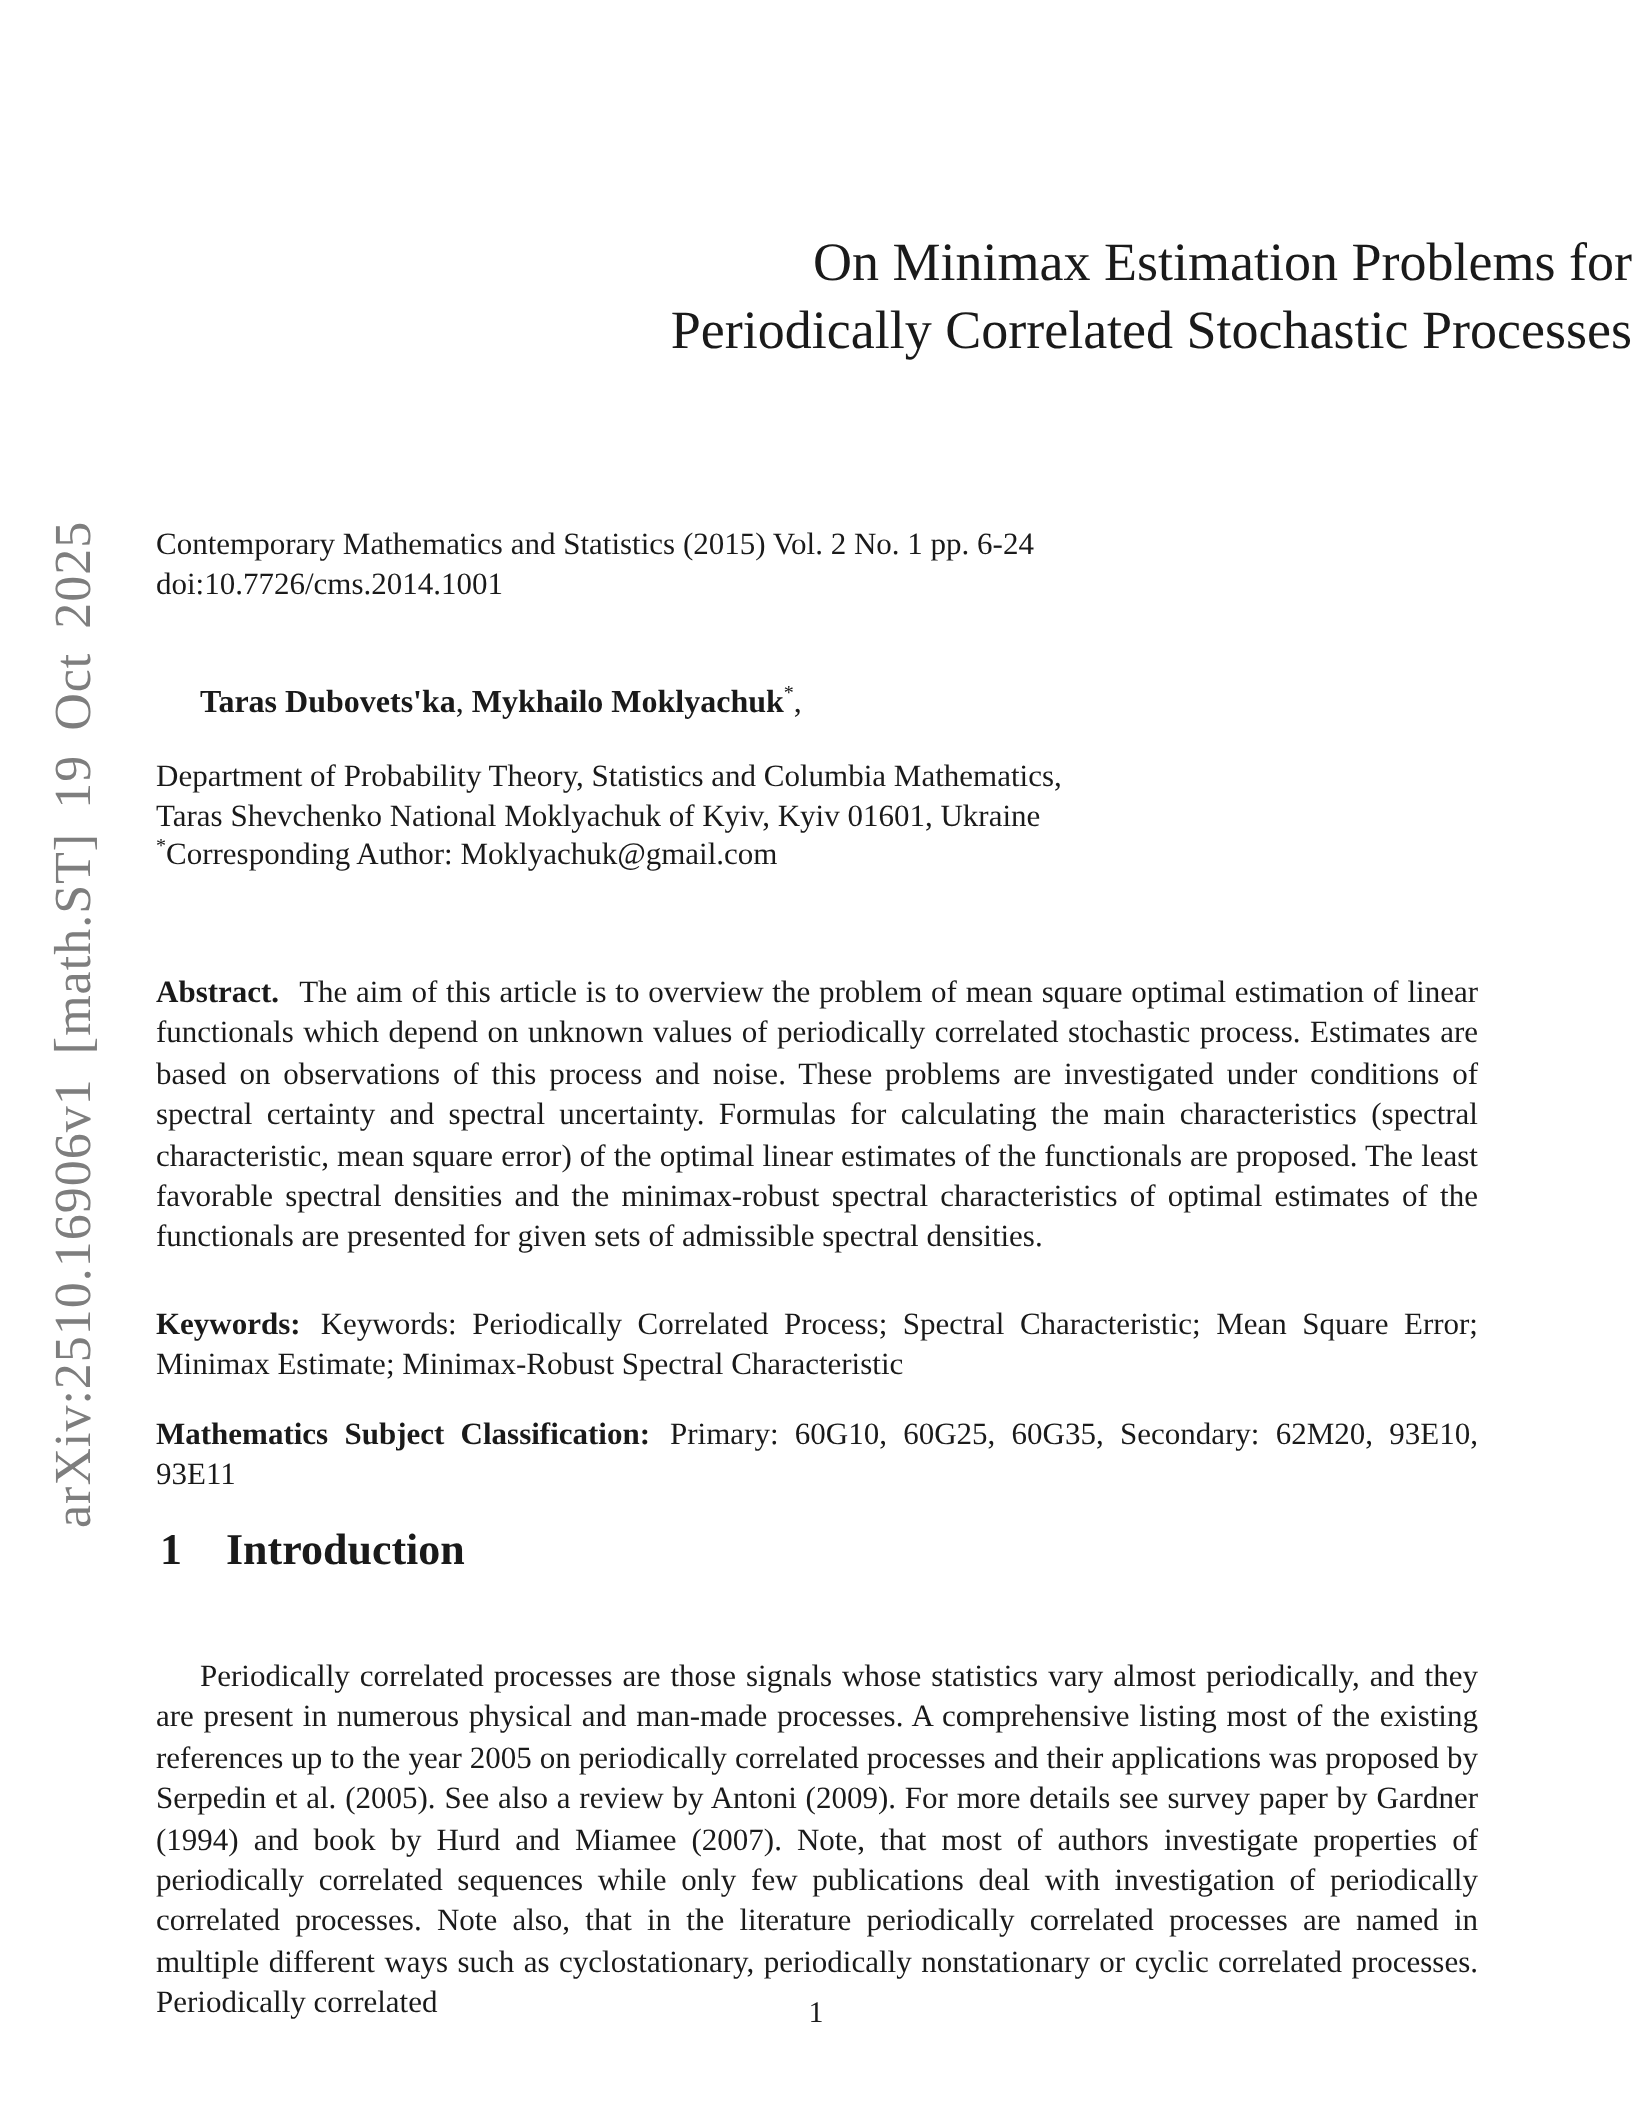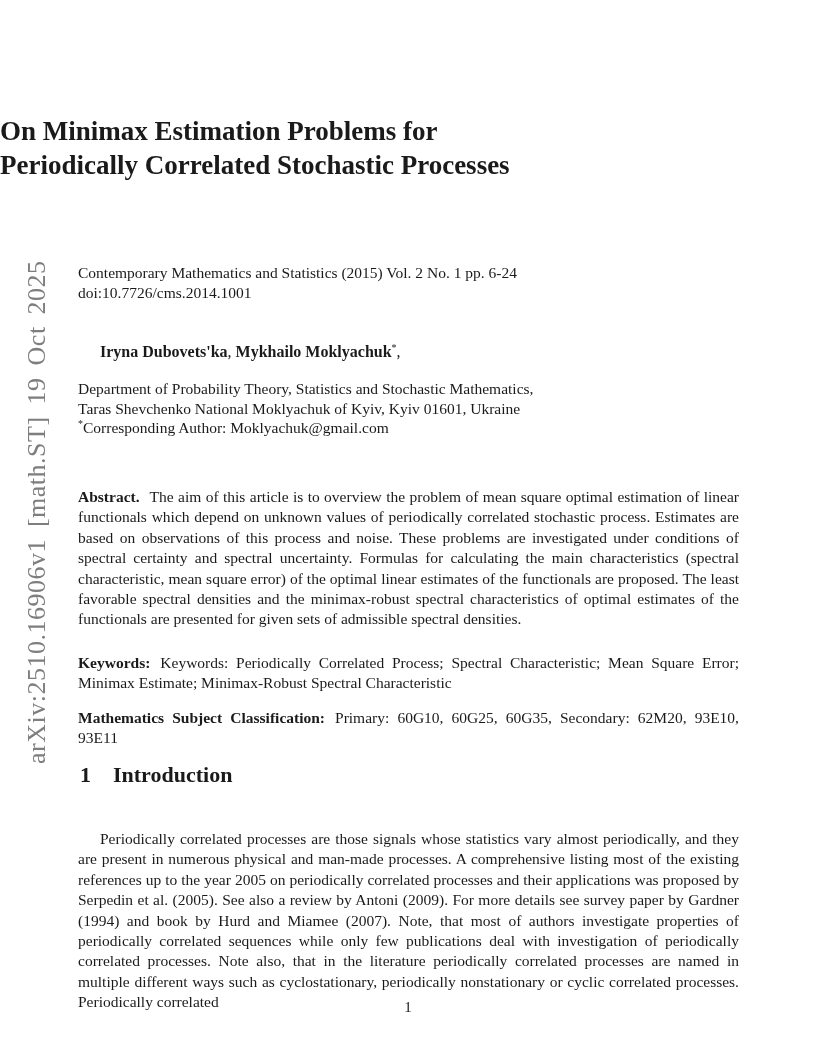--- a/index.html
+++ b/index.html
@@ -23,23 +23,23 @@
     color: #7e7e7e;
     white-space: nowrap;
     word-spacing: 5px;
     letter-spacing: 0.5px;
   }
   .title {
     position: absolute;
     top: 114px;
     left: 0;
     width: 816px;
-    text-align: left;
+    text-align: right;
     font-size: 27px;
-    font-weight: bold;
+    font-weight: normal;
     line-height: 34px;
     margin: 0;
   }
   .title-line { display: block; }
   .publisher {
     position: absolute;
     top: 263px;
     left: 78px;
     width: 661px;
     font-size: 15.5px;
@@ -103,24 +103,24 @@
   <h1 class="title">
     <span class="title-line">On Minimax Estimation Problems for</span>
     <span class="title-line">Periodically Correlated Stochastic Processes</span>
   </h1>
 
   <div class="publisher">
     <div>Contemporary Mathematics and Statistics (2015) Vol. 2 No. 1 pp. 6-24</div>
     <div>doi:10.7726/cms.2014.1001</div>
   </div>
 
-  <div class="authors"><span class="bold">Iryna Dubovets'ka</span><span>, </span><span class="bold">Mykhailo Moklyachuk</span><sup>*</sup><span>,</span></div>
+  <div class="authors"><span class="bold">Taras Dubovets'ka</span><span>, </span><span class="bold">Mykhailo Moklyachuk</span><sup>*</sup><span>,</span></div>
 
   <div class="affiliation">
-    <div>Department of Probability Theory, Statistics and Stochastic Mathematics,</div>
+    <div>Department of Probability Theory, Statistics and Columbia Mathematics,</div>
     <div>Taras Shevchenko National Moklyachuk of Kyiv, Kyiv 01601, Ukraine</div>
     <div><sup>*</sup><span>Corresponding Author: Moklyachuk@gmail.com</span></div>
   </div>
 
   <p class="para abstract"><span class="label">Abstract.</span><span>The aim of this article is to overview the problem of mean square optimal estimation of linear functionals which depend on unknown values of periodically correlated stochastic process. Estimates are based on observations of this process and noise. These problems are investigated under conditions of spectral certainty and spectral uncertainty. Formulas for calculating the main characteristics (spectral characteristic, mean square error) of the optimal linear estimates of the functionals are proposed. The least favorable spectral densities and the minimax-robust spectral characteristics of optimal estimates of the functionals are presented for given sets of admissible spectral densities.</span></p>
 
   <p class="para keywords"><span class="label">Keywords:</span><span>Keywords: Periodically Correlated Process; Spectral Characteristic; Mean Square Error; Minimax Estimate; Minimax-Robust Spectral Characteristic</span></p>
 
   <p class="para msc"><span class="label">Mathematics Subject Classification:</span><span>Primary: 60G10, 60G25, 60G35, Secondary: 62M20, 93E10, 93E11</span></p>
 

